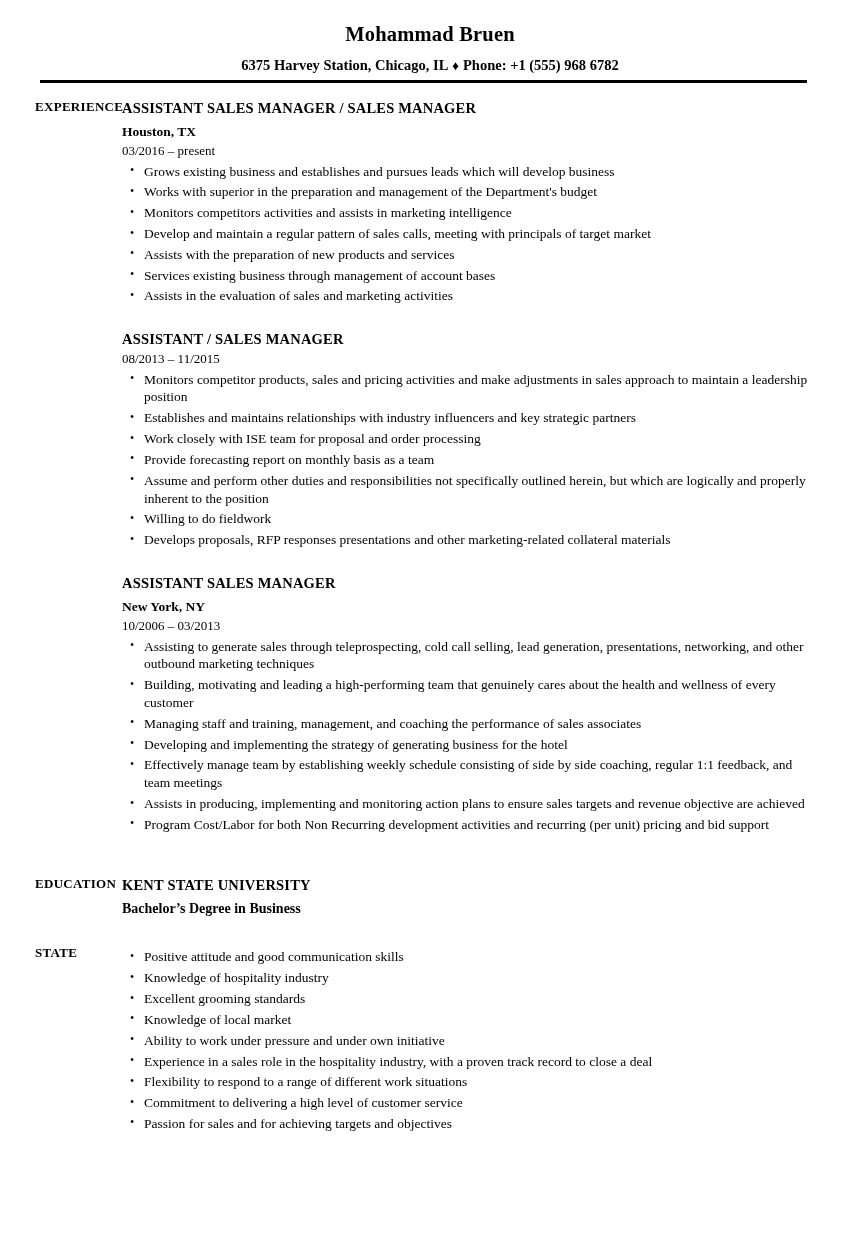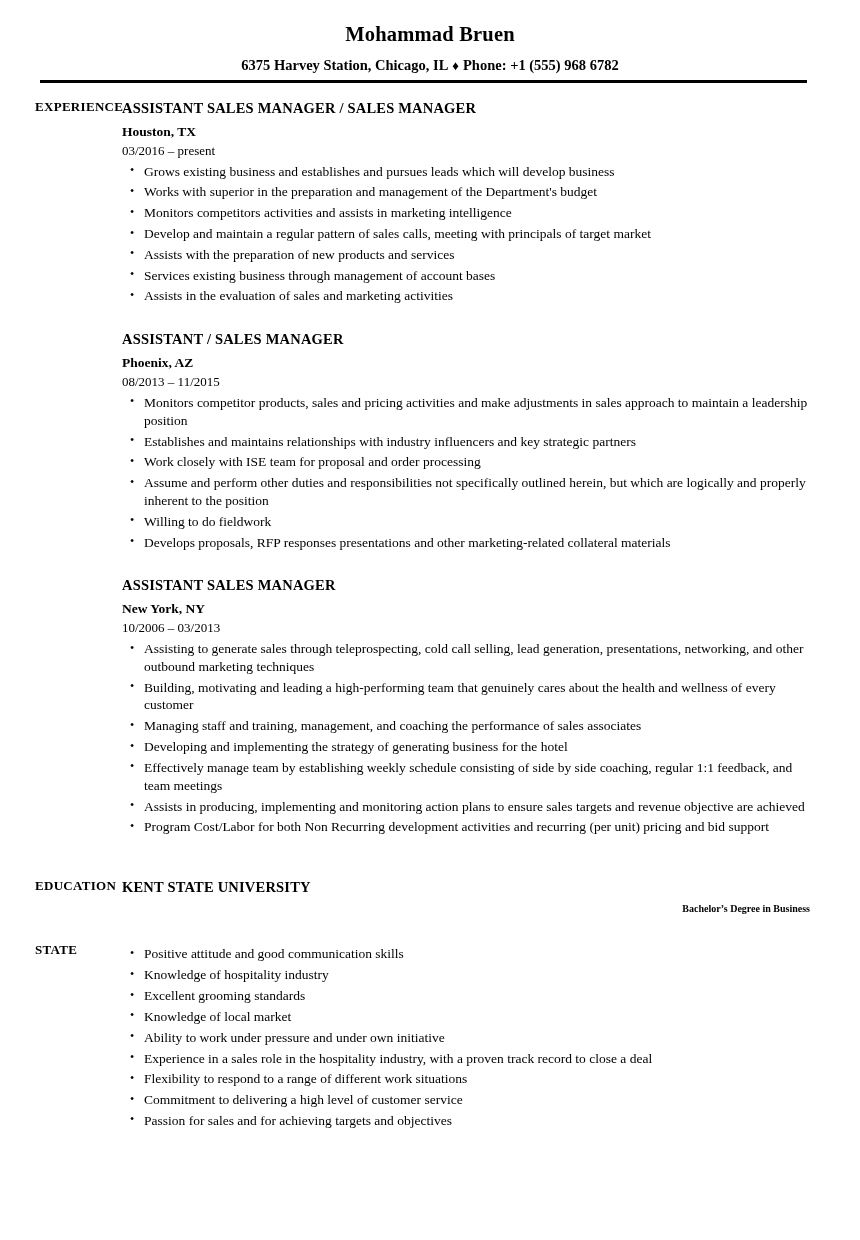--- a/index.html
+++ b/index.html
@@ -124,25 +124,24 @@
   }
 
   
   .edu-school {
     font-size: 14.5px;
     font-weight: bold;
     letter-spacing: 0.2px;
     line-height: 1.3;
   }
   .edu-degree {
-    font-size: 10px;
+    font-size: 14px;
     font-weight: bold;
     line-height: 1.35;
     margin-top: 5px;
-    text-align: right;
   }
 
   
   #skills-section ul.bullets li { padding-left: 22px; }
 </style>
 </head>
 <body>
 
 <div class="page">
 
@@ -168,26 +167,26 @@
           <li>Monitors competitors activities and assists in marketing intelligence</li>
           <li>Develop and maintain a regular pattern of sales calls, meeting with principals of target market</li>
           <li>Assists with the preparation of new products and services</li>
           <li>Services existing business through management of account bases</li>
           <li>Assists in the evaluation of sales and marketing activities</li>
         </ul>
       </div>
 
       <div class="job">
         <div class="job-title">ASSISTANT / SALES MANAGER</div>
-        <div class="job-location">Phoenix, AZ</div>
         <div class="job-dates">08/2013 – 11/2015</div>
         <ul class="bullets">
           <li>Monitors competitor products, sales and pricing activities and make adjustments in sales approach to maintain a leadership position</li>
           <li>Establishes and maintains relationships with industry influencers and key strategic partners</li>
           <li>Work closely with ISE team for proposal and order processing</li>
+          <li>Provide forecasting report on monthly basis as a team</li>
           <li>Assume and perform other duties and responsibilities not specifically outlined herein, but which are logically and properly inherent to the position</li>
           <li>Willing to do fieldwork</li>
           <li>Develops proposals, RFP responses presentations and other marketing-related collateral materials</li>
         </ul>
       </div>
 
       <div class="job">
         <div class="job-title">ASSISTANT SALES MANAGER</div>
         <div class="job-location">New York, NY</div>
         <div class="job-dates">10/2006 – 03/2013</div>

